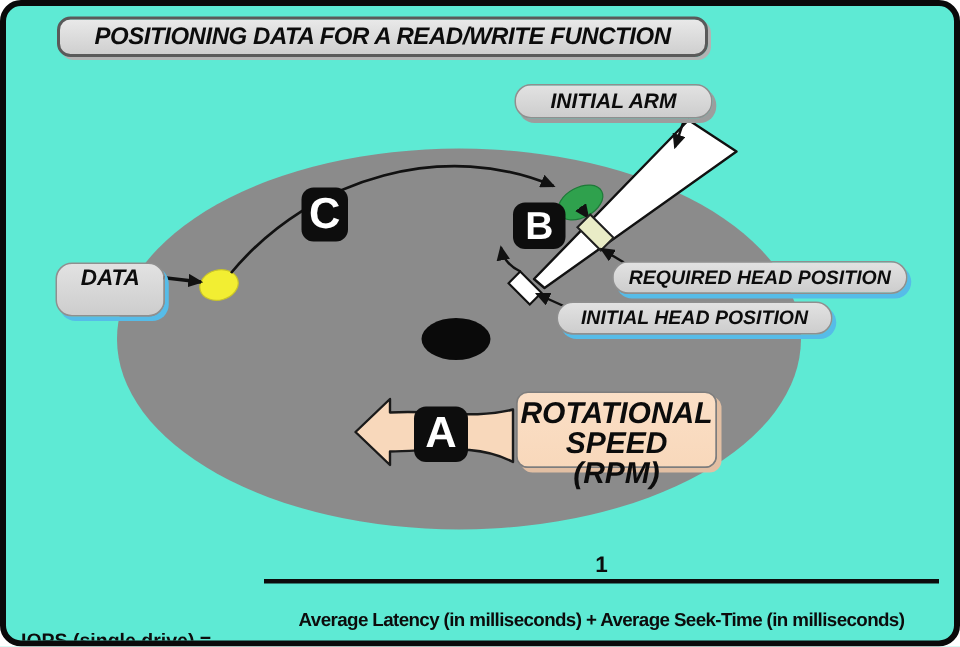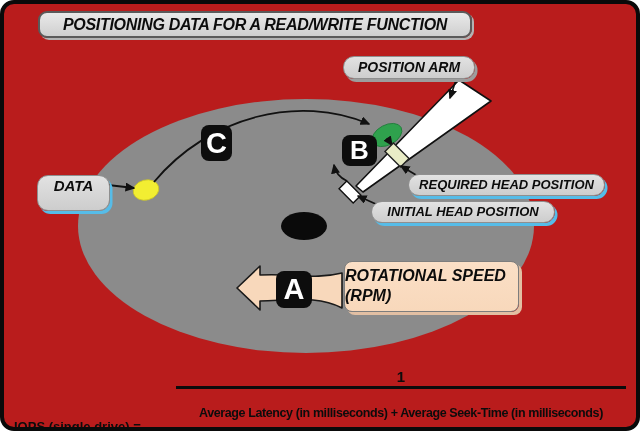--- a/index.html
+++ b/index.html
@@ -1,18 +1,18 @@
 <!DOCTYPE html>
 <html style="--disk: #8b8b8b; --pill-blue-shadow: #56bce8; --peach: #f8d8bb; --peach-shadow: #e2bfa3; --green: #2fa14d; --yellow: #f2ee32; --head-beige: #e9ecc6; --marker-bg: #0d0d0d;"><head>
 <meta charset="utf-8">
 <style>
   html,body{margin:0;padding:0;background:#fff;font-family:"Liberation Sans",sans-serif;}
   .frame{
     position:relative;width:640px;height:431px;box-sizing:border-box;
-    border:4px solid #0a0a0a;border-radius:14px;background:#b91c1c;overflow:hidden;
+    border:4px solid #0a0a0a;border-radius:14px;background:#5eead4;overflow:hidden;
   }
   .abs{position:absolute;}
   svg.diagram{position:absolute;left:0;top:0;width:640px;height:431px;}
 
   .title-pill{
     left:34px;top:7px;width:434px;height:27px;box-sizing:border-box;
     background:linear-gradient(#e9e9e9,#cfcfcf);
     border:2px solid #5a5a5a;border-radius:9px;
     box-shadow:2px 2px 0 #b3b3b3;
     font-weight:bold;font-style:italic;font-size:16px;letter-spacing:-0.3px;
@@ -24,26 +24,26 @@
     font-weight:bold;font-style:italic;color:#0c0c0c;
     text-align:center;white-space:nowrap;
   }
   .shadow-blue{box-shadow:2.5px 3px 0 var(--pill-blue-shadow);}
   .shadow-gray{box-shadow:2.5px 3px 0 #9d9d9d;}
   .pill-data{left:33px;top:171px;width:73px;height:36px;font-size:15px;line-height:19px;}
   .pill-actuator{left:339px;top:52px;width:132px;height:23px;font-size:14px;line-height:20px;}
   .pill-required{left:404px;top:170px;width:197px;height:22px;font-size:13px;line-height:19px;}
   .pill-initial{left:367px;top:197px;width:184px;height:22px;font-size:13px;line-height:19px;}
   .pill-rotational{
-    left:340px;top:257px;width:175px;height:51px;box-sizing:border-box;
+    left:340px;top:257px;width:134px;height:51px;box-sizing:border-box;
     background:linear-gradient(#fbdfc6,var(--peach));
     border:1.5px solid #7d7d7d;border-radius:8px;
     box-shadow:3px 3px 0 var(--peach-shadow);
-    font-weight:bold;font-style:italic;color:#0c0c0c;
-    font-size:16px;line-height:20px;padding-top:4px;
+    font-weight:bold;font-style:italic;color:#0c0c0c;text-align:center;
+    font-size:20px;line-height:20px;padding-top:4px;
   }
   .marker-box{
     background:var(--marker-bg);color:#fff;border-radius:8px;
     font-weight:bold;text-align:center;
   }
   .marker-c{left:197px;top:121px;width:31px;height:36px;font-size:29px;line-height:36px;}
   .marker-b{left:338px;top:131px;width:35px;height:31px;font-size:26px;line-height:31px;}
   .marker-a{left:272px;top:267px;width:36px;height:37px;font-size:29px;line-height:37px;}
 
   .formula-lhs{
@@ -93,21 +93,21 @@
     <path d="M412,171 L397,162" stroke="#111" stroke-width="1.6" fill="none" marker-end="url(#arw)"></path>
     <path d="M374,201 L354,192" stroke="#111" stroke-width="1.6" fill="none" marker-end="url(#arw)"></path>
 
     <path d="M338,269 C310,276 290,269 256,271 L256,262 L233,284 L256,306 L256,297
              C292,296 315,292 338,304 Z" style="fill:var(--peach)" stroke="#1a1a1a" stroke-width="1.6" stroke-linejoin="round"></path>
   </svg>
 
   <div class="abs title-pill">POSITIONING DATA FOR A READ/WRITE FUNCTION</div>
 
   <div class="abs pill shadow-blue pill-data">DATA</div>
-  <div class="abs pill shadow-gray pill-actuator">POSITION ARM</div>
+  <div class="abs pill shadow-gray pill-actuator">INITIAL ARM</div>
   <div class="abs pill shadow-blue pill-initial">INITIAL HEAD POSITION</div>
   <div class="abs pill shadow-blue pill-required">REQUIRED HEAD POSITION</div>
   <div class="abs pill-rotational">
     <div>ROTATIONAL SPEED</div>
     <div>(RPM)</div>
   </div>
 
   <div class="abs marker-box marker-c">C</div>
   <div class="abs marker-box marker-b">B</div>
   <div class="abs marker-box marker-a">A</div>

